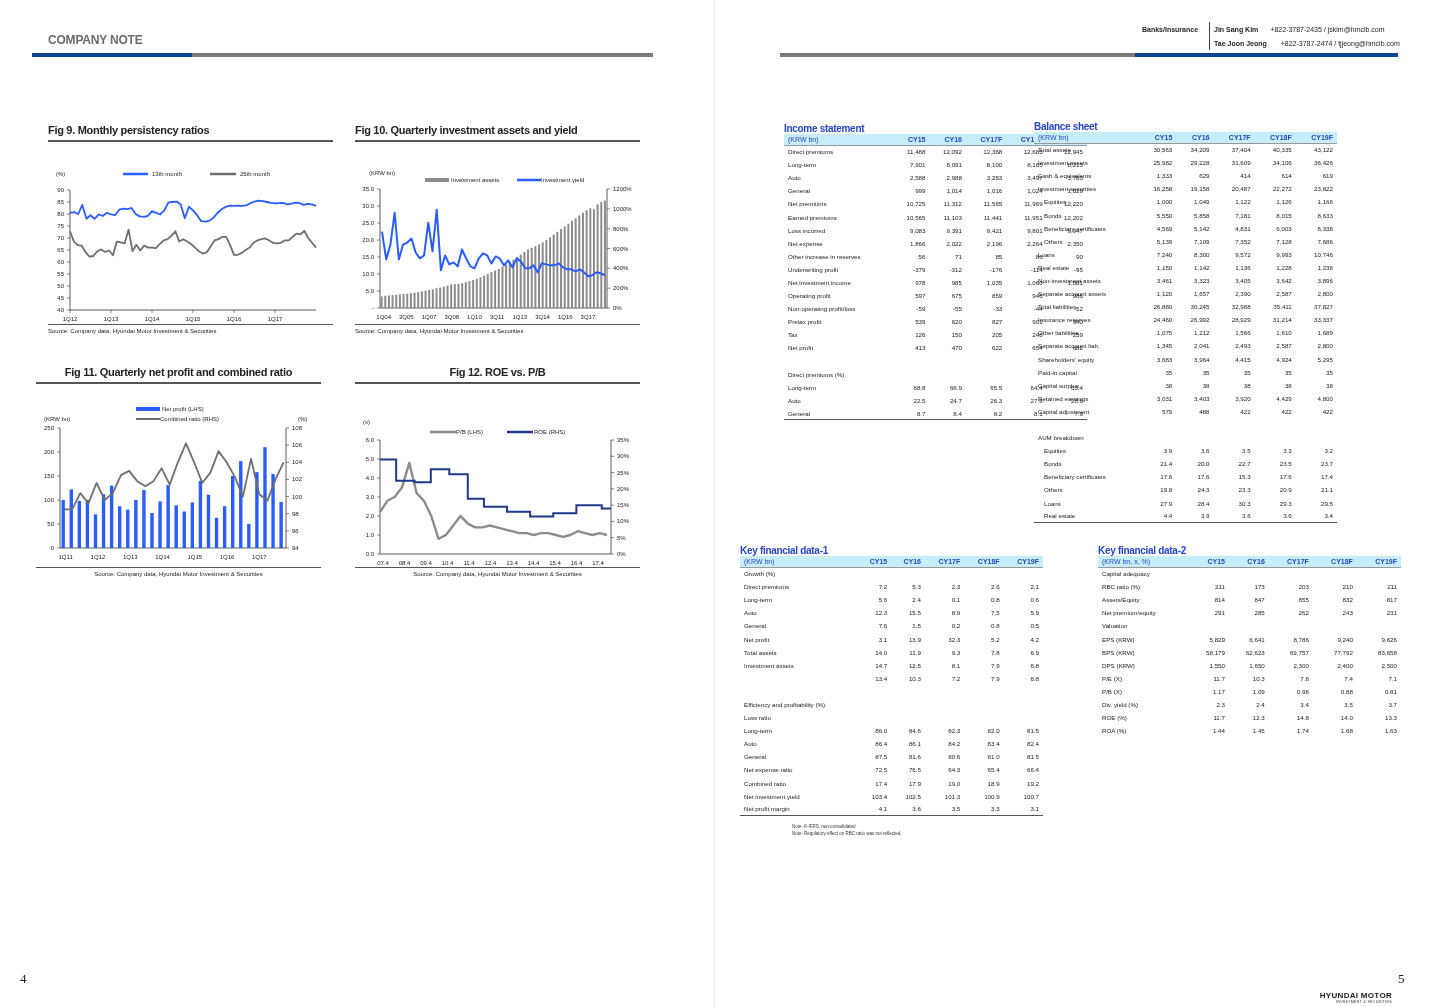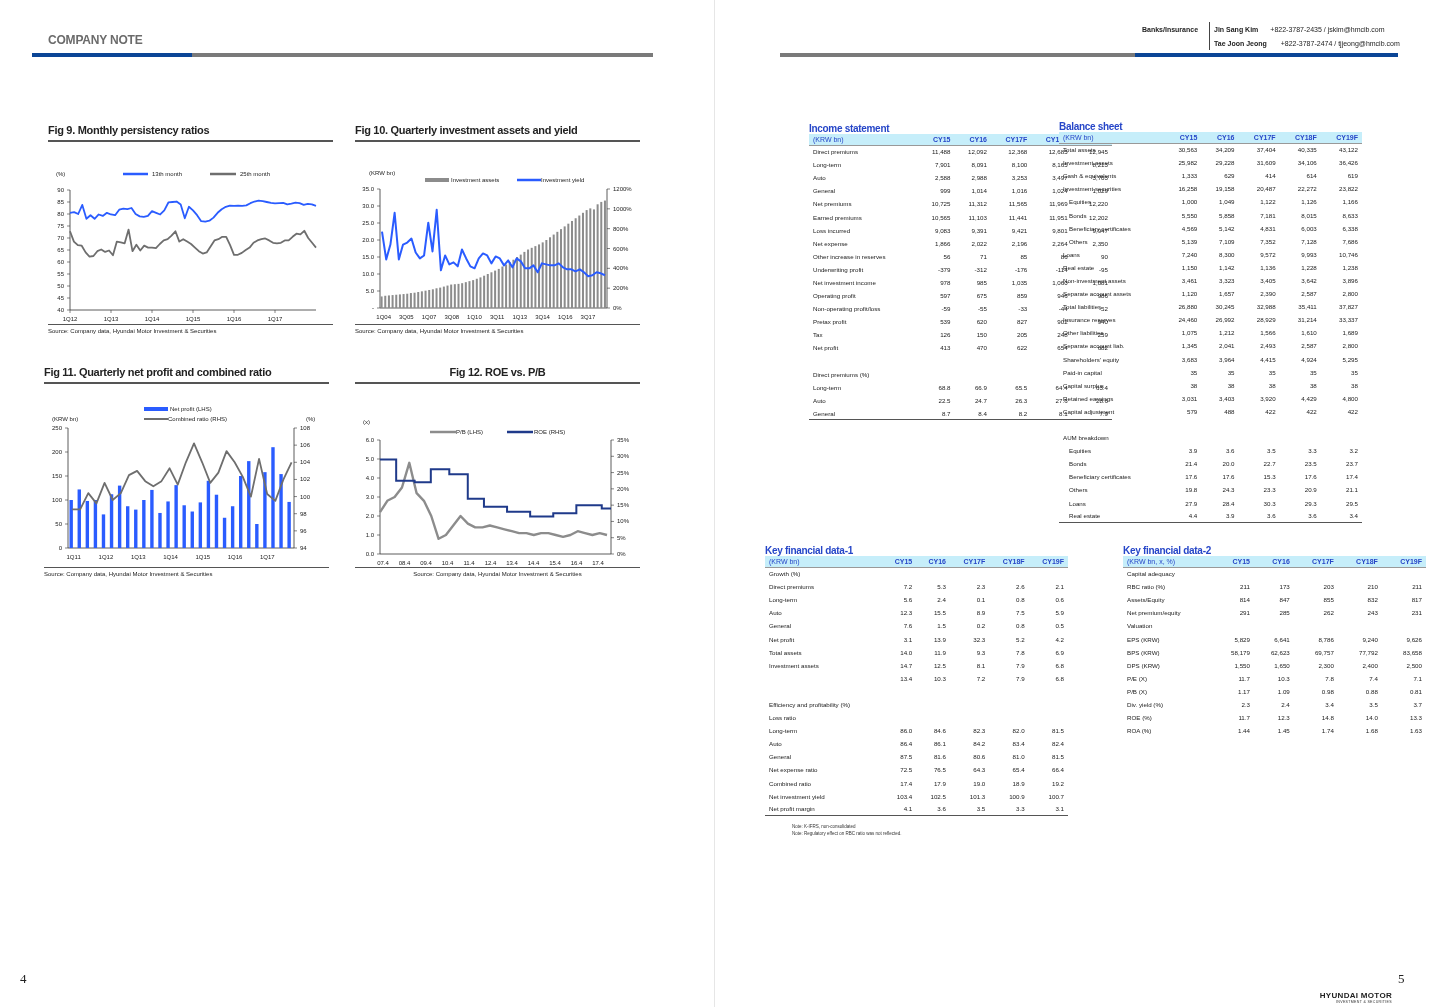--- a/index.html
+++ b/index.html
@@ -8,21 +8,21 @@
   .hdr-title{position:absolute;left:48px;top:33px;font-size:12px;font-weight:bold;color:#6b6b6b;letter-spacing:-0.2px;text-align:right;}
   .bar{position:absolute;height:4px;}
   .fig{position:absolute;width:285px;}
   .fig-title{font-size:11px;font-weight:bold;color:#222;letter-spacing:-0.3px;height:14px;}
   .fig-rule{height:2px;background:#555;margin-top:2px;}
   .fig-src{font-size:6px;color:#222;margin-top:2px;border-top:1.5px solid #555;padding-top:3px;}
   .fig svg{display:block;}
   .ax{font-size:6px;fill:#222;font-family:"Liberation Sans",sans-serif;}
   .contact{position:absolute;font-size:7px;color:#222;}
   .contact b{font-weight:bold;}
-  .tbl{position:absolute;width:303px;margin-left:25px;}
+  .tbl{position:absolute;width:303px;}
   .tbl-title{font-size:10px;font-weight:bold;color:#2646c8;letter-spacing:-0.3px;line-height:11px;}
   table{border-collapse:collapse;width:100%;font-size:6.2px;}
   th{background:#c6eefa;color:#2646c8;font-weight:bold;font-size:7px;text-align:right;padding:1px 4px;height:11px;}
   th.l{text-align:left;font-weight:normal;}
   td{height:13.1px;padding:0 4px;text-align:right;white-space:nowrap;}
   td.l{text-align:left;}
   td.ind{padding-left:10px;}
   tbody{border-top:1px solid #999;}
   table.bottom{border-bottom:1.5px solid #555;}
   .note{position:absolute;font-size:4.5px;color:#333;line-height:7px;}
@@ -203,21 +203,21 @@
       <text x="142.16129032258064" y="177" class="ax" text-anchor="middle">3Q11</text>
       <text x="164.86129032258066" y="177" class="ax" text-anchor="middle">1Q13</text>
       <text x="187.56129032258065" y="177" class="ax" text-anchor="middle">3Q14</text>
       <text x="210.26129032258063" y="177" class="ax" text-anchor="middle">1Q16</text>
       <text x="232.96129032258065" y="177" class="ax" text-anchor="middle">3Q17</text>
       <polyline points="27,89.64166666666667 31.20754716981132,117.40833333333333 35.41509433962264,102.53333333333333 39.62264150943396,70.8 43.83018867924528,117.40833333333333 48.0377358490566,102.53333333333333 52.24528301886792,100.55 56.45283018867924,96.58333333333333 60.660377358490564,110.46666666666667 64.86792452830188,116.41666666666666 69.0754716981132,113.44166666666666 73.28301886792453,80.71666666666667 77.49056603773585,109.475 81.69811320754717,67.825 85.90566037735849,128.31666666666666 90.11320754716982,113.44166666666666 94.32075471698113,122.36666666666667 98.52830188679245,120.38333333333333 102.73584905660377,124.35 106.94339622641509,107.49166666666667 111.15094339622641,116.41666666666666 115.35849056603773,124.35 119.56603773584905,126.33333333333334 123.77358490566037,116.41666666666666 127.98113207547169,111.45833333333334 132.18867924528303,113.44166666666666 136.39622641509433,121.375 140.60377358490567,114.43333333333334 144.81132075471697,116.41666666666666 149.0188679245283,123.35833333333333 153.22641509433964,118.4 157.43396226415095,125.34166666666667 161.64150943396226,116.41666666666666 165.8490566037736,119.39166666666667 170.0566037735849,126.33333333333334 174.26415094339623,126.33333333333334 178.47169811320754,123.35833333333333 182.67924528301887,130.3 186.88679245283018,121.375 191.0943396226415,122.36666666666667 195.30188679245282,123.35833333333333 199.50943396226415,123.35833333333333 203.71698113207546,121.375 207.9245283018868,125.34166666666667 212.1320754716981,127.325 216.33962264150944,127.325 220.54716981132074,129.30833333333334 224.75471698113208,127.325 228.96226415094338,130.3 233.16981132075472,134.26666666666665 237.37735849056602,133.275 241.58490566037736,130.3 245.79245283018867,131.29166666666666 250,133.275" fill="none" stroke="#2a5cff" stroke-width="2" stroke-linejoin="round"></polyline>
     </svg>
   <div class="fig-src">Source: Company data, Hyundai Motor Investment &amp; Securities</div>
 </div>
 
-<div class="fig" style="left:44px;top:366px;">
+<div class="fig" style="left:36px;top:366px;text-align:center;">
   <div class="fig-title">Fig 11. Quarterly net profit and combined ratio</div>
   <div class="fig-rule"></div>
   <svg id="svg11" width="285" height="181">
       <text x="8" y="37" class="ax">(KRW bn)</text>
       <text x="262" y="37" class="ax">(%)</text>
       <rect x="100" y="23" width="24" height="4" fill="#2a5cff"></rect>
       <text x="126" y="27" class="ax">Net profit (LHS)</text>
       <line x1="100" y1="35" x2="124" y2="35" stroke="#6e6e6e" stroke-width="2"></line>
       <text x="124" y="37" class="ax">Combined ratio (RHS)</text>
       <line x1="24" y1="44" x2="24" y2="164" stroke="#333" stroke-width="0.8"></line>

